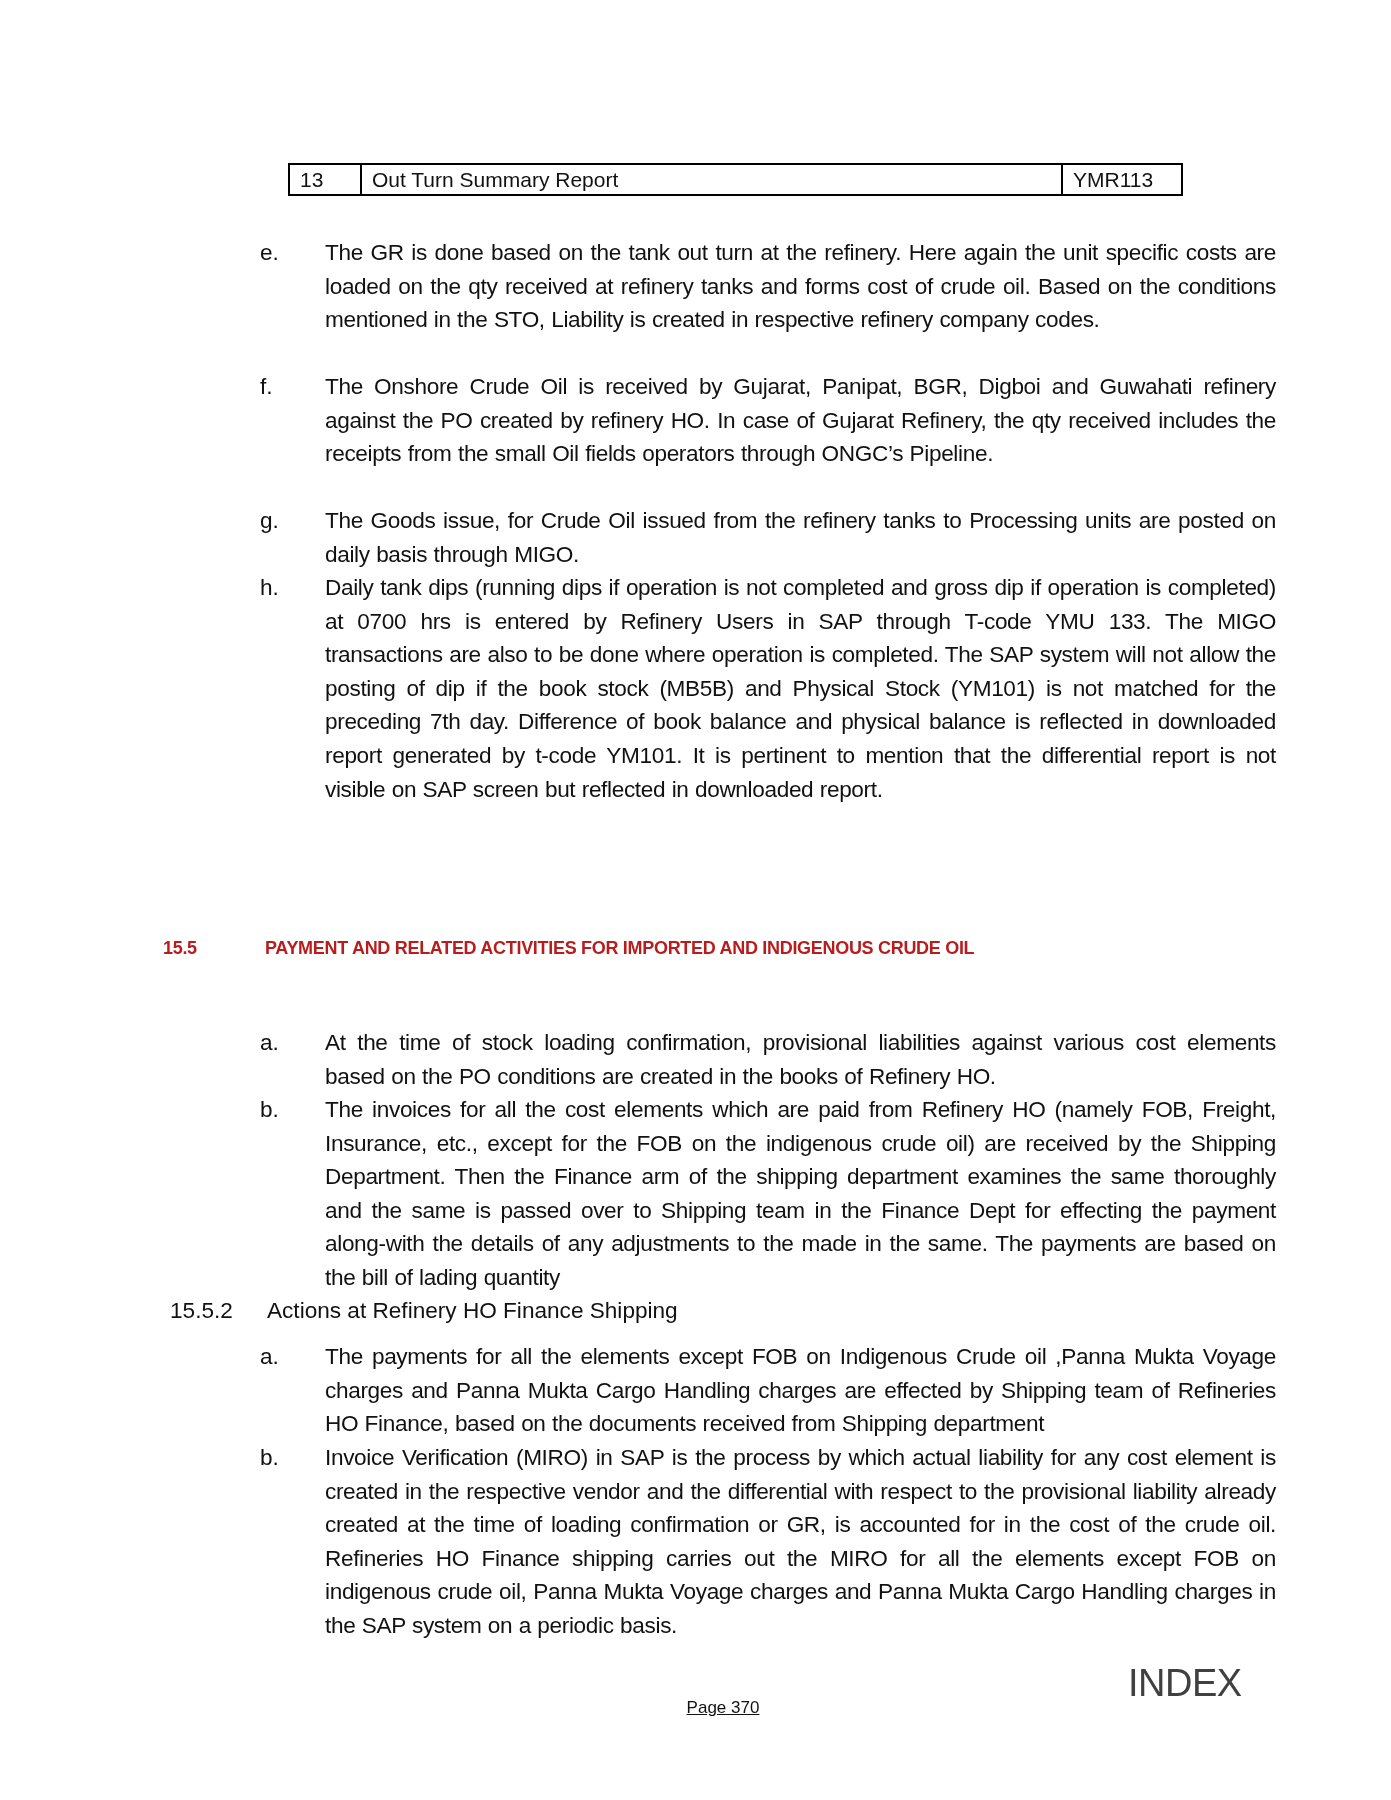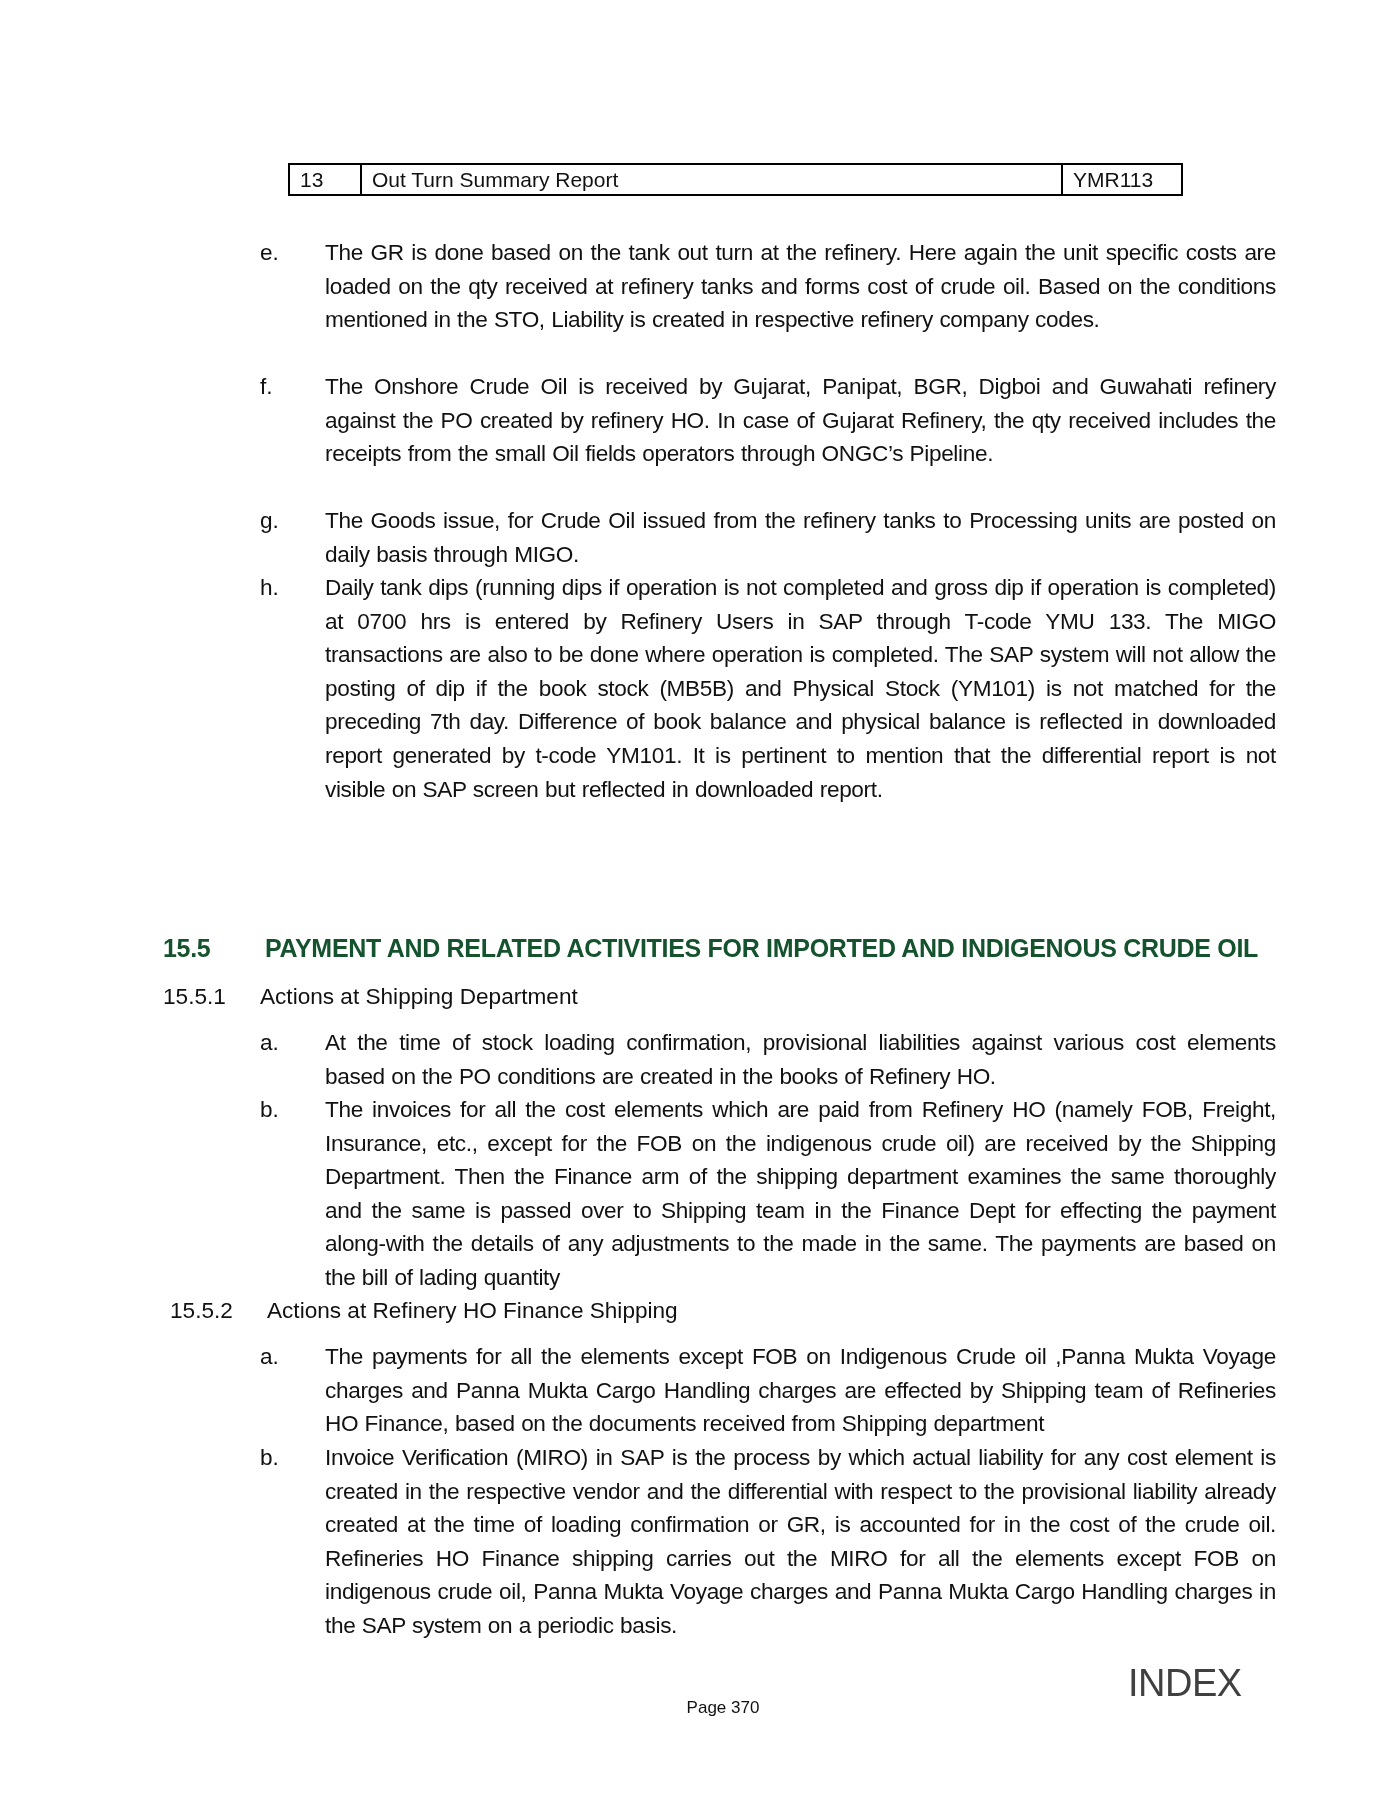--- a/index.html
+++ b/index.html
@@ -12,31 +12,31 @@
                  border-collapse: collapse; font-family: "Liberation Sans", sans-serif; font-size: 21px; }
   .tcode-table td { border: 2px solid #000; padding: 0 10px; height: 29px; line-height: 29px; color:#111; }
   .tcode-table td.c1 { width: 50px; }
   .tcode-table td.c3 { width: 98px; }
   .item { position: absolute; left: 260px; width: 1016px; }
   .item .lbl { position: absolute; left: 0; top: 0; }
   .item .txt { margin-left: 65px; display: block; text-align: justify; text-align-last: left;
                font-size: 22.6px; line-height: 33.6px; letter-spacing: -0.35px; word-spacing: 0.5px; }
   .item .lbl { font-size: 22.6px; line-height: 33.6px; }
 
-  .heading { position: absolute; left: 163px; top: 930px; font-weight: bold; color: #14532d;
-             font-size: 25px; line-height: 36px; white-space: nowrap; letter-spacing: -0.3px; }
+  .heading { position: absolute; left: 163px; top: 930px; font-weight: bold; color: #b91c1c;
+             font-size: 18px; line-height: 36px; white-space: nowrap; letter-spacing: -0.3px; }
   .heading .num { display: inline-block; width: 102px; }
 
   .subhead { position: absolute; left: 163px; font-size: 22.6px; line-height: 33px; white-space: nowrap; }
   .subhead .num { display: inline-block; width: 97px; }
 
   .footer-title { position: absolute; left: 0; width: 1391px; top: 1665px; text-align: center;
                   font-size: 22px; line-height: 28px; padding-left: 55px; box-sizing: border-box; }
   .footer-page { position: absolute; left: 0; width: 1391px; top: 1697px; text-align: center;
-                 font-size: 17px; line-height: 22px; padding-left: 55px; box-sizing: border-box; }
+                 font-size: 17px; line-height: 22px; padding-left: 55px; box-sizing: border-box; text-decoration: underline; }
   .index-link { position: absolute; left: 1128px; top: 1660px; color: #404040; font-weight: normal;
                 font-size: 38px; line-height: 46px; text-decoration: none; letter-spacing: -0.5px; }
 </style>
 </head>
 <body>
 
 <div class="page">
 
   <table class="tcode-table">
     <tbody>
@@ -62,23 +62,20 @@
   </div>
   <div class="item" style="top:571px;">
     <span class="lbl">h.</span>
     <span class="txt">Daily tank dips (running dips if operation is not completed and gross dip if operation is completed) at 0700 hrs is entered by Refinery Users in SAP through T-code YMU 133. The MIGO transactions are also to be done where operation is completed. The SAP system will not allow the posting of dip if the book stock (MB5B) and Physical Stock (YM101) is not matched for the preceding 7th day. Difference of book balance and physical balance is reflected in downloaded report generated by t-code YM101. It is pertinent to mention that the differential report is not visible on SAP screen but reflected in downloaded report.</span>
   </div>
 
   <div class="heading">
     <span class="num">15.5</span><span>PAYMENT AND RELATED ACTIVITIES FOR IMPORTED AND INDIGENOUS CRUDE OIL</span>
   </div>
 
-  <div class="subhead" style="top:980px;">
-    <span class="num">15.5.1</span><span>Actions at Shipping Department</span>
-  </div>
 
   <div class="item" style="top:1026px;">
     <span class="lbl">a.</span>
     <span class="txt">At the time of stock loading confirmation, provisional liabilities against various cost elements based on the PO conditions are created in the books of Refinery HO.</span>
   </div>
   <div class="item" style="top:1093px;">
     <span class="lbl">b.</span>
     <span class="txt">The invoices for all the cost elements which are paid from Refinery HO (namely FOB, Freight, Insurance, etc., except for the FOB on the indigenous crude oil) are received by the Shipping Department. Then the Finance arm of the shipping department examines the same thoroughly and the same is passed over to Shipping team in the Finance Dept for effecting the payment along-with the details of any adjustments to the made in the same. The payments are based on the bill of lading quantity</span>
   </div>
 

